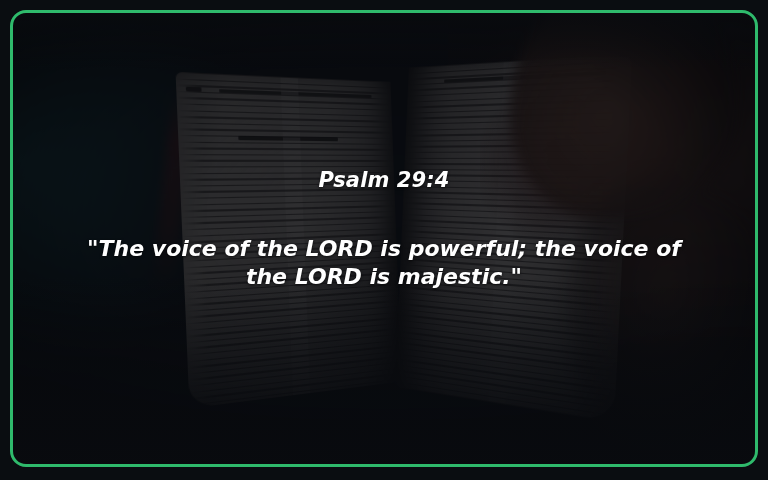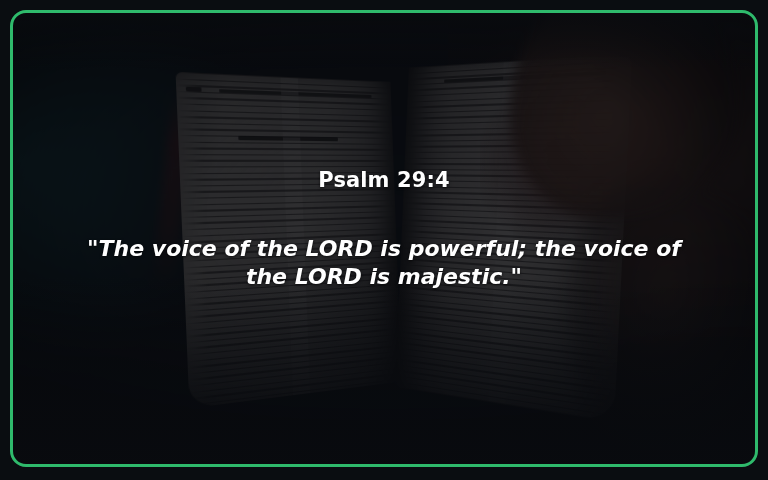--- a/index.html
+++ b/index.html
@@ -275,20 +275,21 @@
     right: 0;
     top: 158px;
     text-align: center;
     padding: 0 34px;
     box-sizing: border-box;
   }
   .reference {
     font-family: "DejaVu Sans", sans-serif;
     font-size: 21px;
     font-weight: bold;
+    font-style: italic;
     color: #ffffff;
     letter-spacing: 0.1px;
     line-height: 1.2;
     margin: 0;
     text-shadow: 0 1px 3px rgba(0,0,0,0.65);
   }
   .quote {
     font-family: "DejaVu Sans", sans-serif;
     font-size: 22px;
     font-weight: bold;

